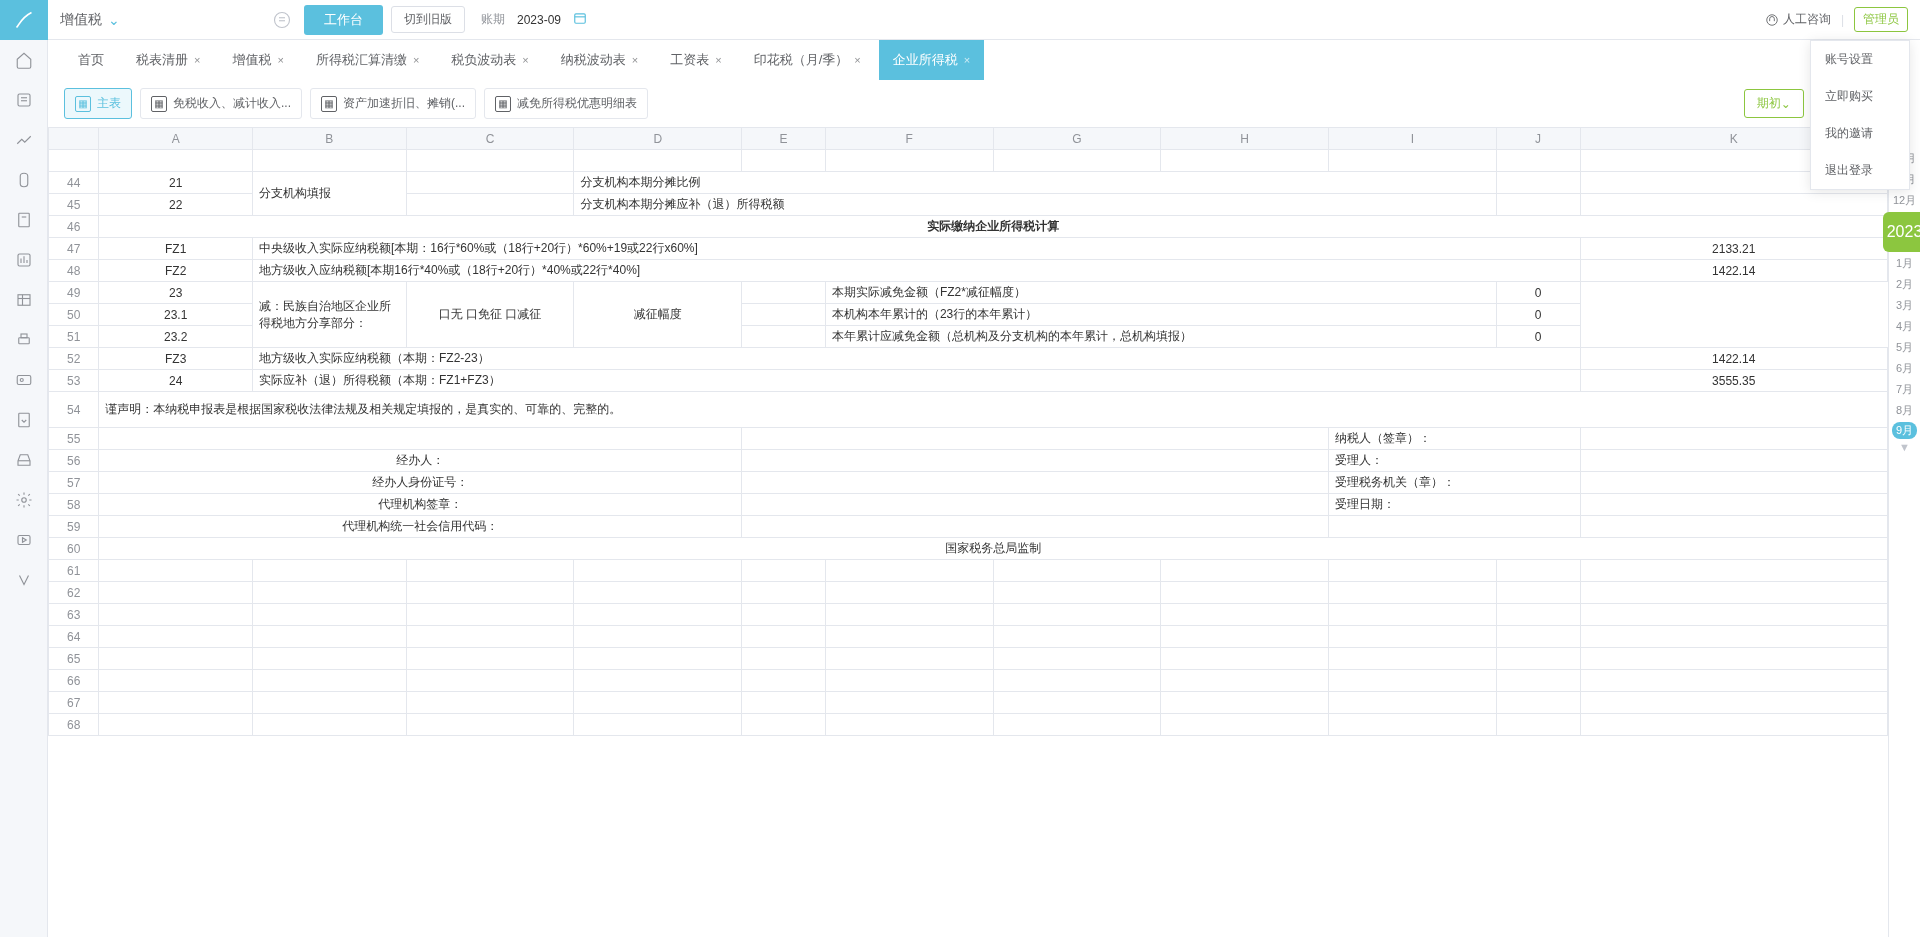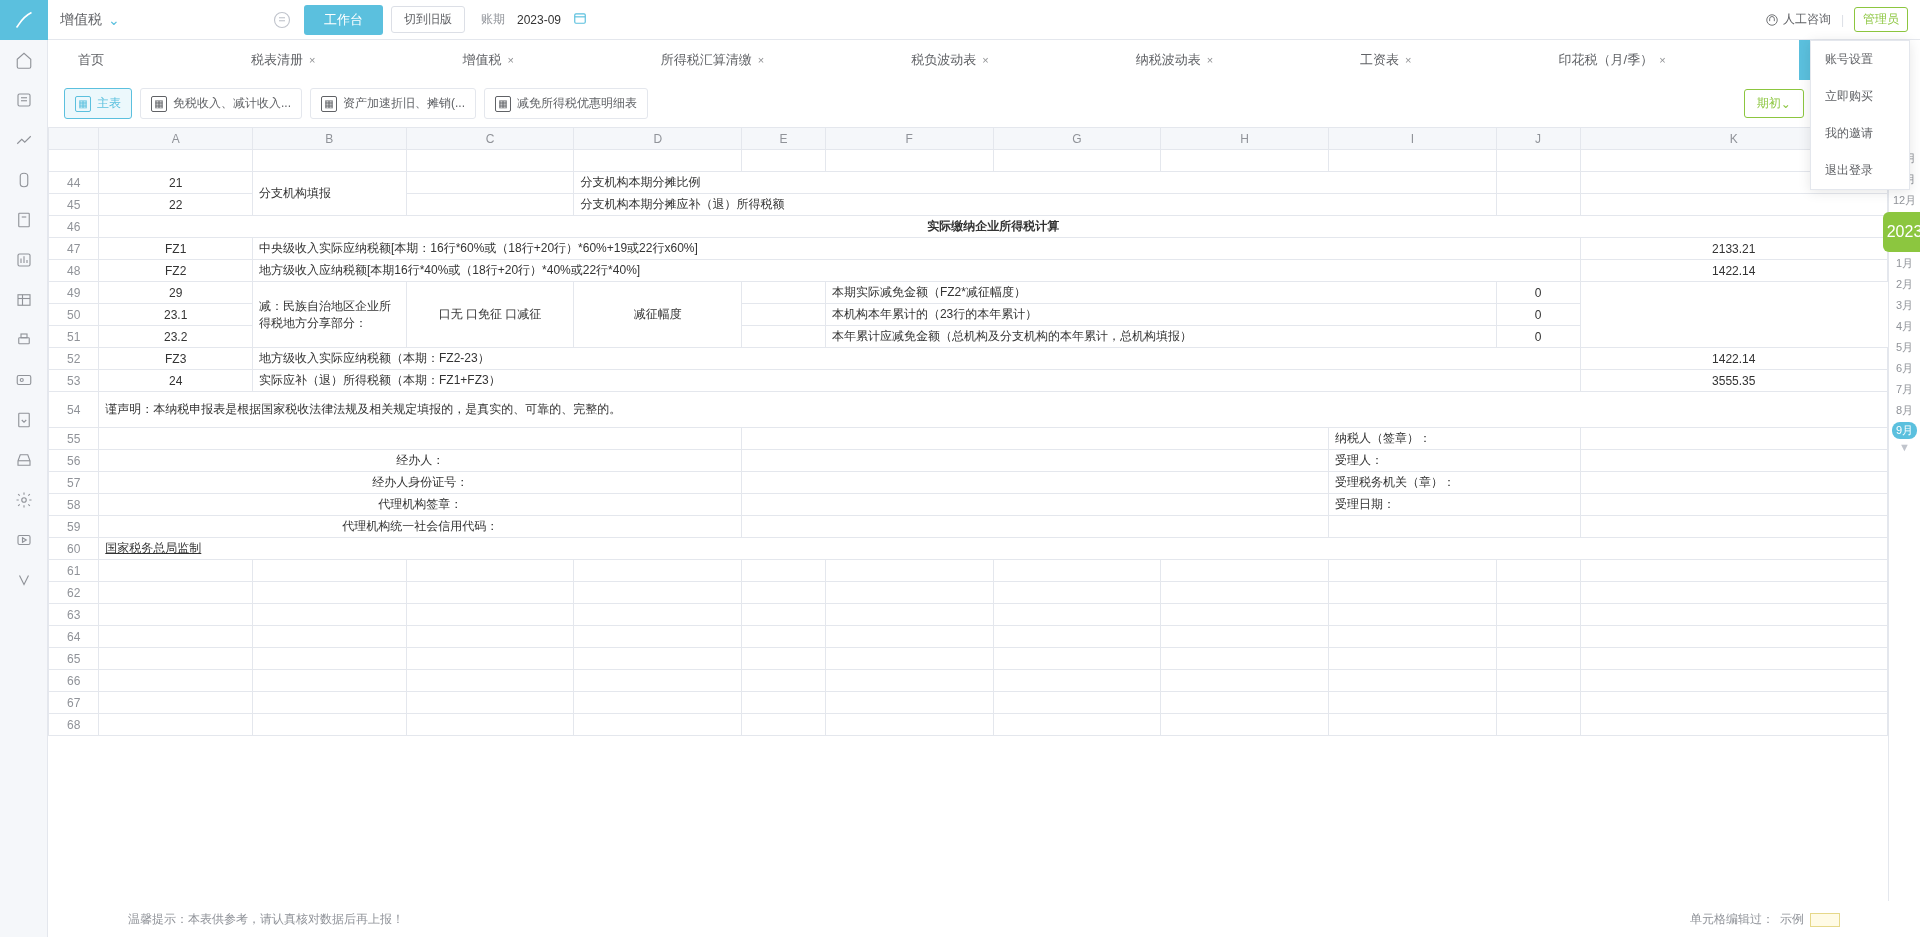--- a/index.html
+++ b/index.html
@@ -21,21 +21,21 @@
 .btn-primary { background: #5bc0de; color: #fff; border: none; padding: 6px 20px; border-radius: 3px; cursor: pointer; font-size: 13px; }
 .btn-outline { background: #fff; border: 1px solid #dcdfe6; padding: 4px 12px; border-radius: 3px; cursor: pointer; font-size: 12px; color: #606266; }
 .period-label { color: #909399; margin-left: 8px; }
 .period-val { color: #333; margin-left: 4px; }
 .spacer { flex: 1; }
 .header-right { display: flex; align-items: center; gap: 10px; }
 .link-btn { display: flex; align-items: center; gap: 4px; color: #606266; cursor: pointer; font-size: 12px; }
 .admin-btn { border: 1px solid #8cc63f; color: #8cc63f; padding: 3px 8px; border-radius: 3px; cursor: pointer; position: relative; }
 
 
-.tabs { height: 40px; display: flex; align-items: center; padding: 0 16px; gap: 4px; justify-content: space-between; }
+.tabs { height: 40px; display: flex; align-items: center; padding: 0 16px; gap: 4px; }
 .tab { padding: 0 14px; height: 40px; display: flex; align-items: center; gap: 6px; color: #606266; cursor: pointer; font-size: 13px; white-space: nowrap; }
 .tab.active { background: #5bc0de; color: #fff; }
 .tab .close { font-size: 11px; opacity: 0.7; }
 
 
 .subtabs-row { display: flex; align-items: center; padding: 8px 16px; gap: 8px; }
 .subtab { display: flex; align-items: center; gap: 6px; padding: 6px 10px; border: 1px solid #e4e7ed; border-radius: 3px; cursor: pointer; background: #fff; font-size: 12px; color: #606266; }
 .subtab.active { border-color: #5bc0de; color: #5bc0de; background: #ecf8fc; }
 .subtab-icon { width: 16px; height: 16px; display: inline-flex; align-items: center; justify-content: center; font-size: 10px; border: 1px solid currentColor; border-radius: 2px; }
 .subtabs-right { margin-left: auto; display: flex; gap: 12px; align-items: center; }
@@ -46,21 +46,21 @@
 
 .sheet-wrap { flex: 1; position: relative; overflow: hidden; display: flex; }
 .sheet { flex: 1; overflow: auto; }
 table.grid { border-collapse: collapse; width: 100%; table-layout: fixed; }
 table.grid th, table.grid td { border: 1px solid #e4e7ed; height: 22px; font-size: 12px; padding: 2px 6px; background: #fff; }
 table.grid th { background: #f5f7fa; color: #909399; font-weight: normal; text-align: center; }
 .corner { background: #f5f7fa; width: 36px; }
 .col-hdr { text-align: center; }
 .row-hdr { background: #f5f7fa; text-align: center; color: #909399; width: 36px; }
 td.c { text-align: center; }
-td.r { text-align: left; padding-right: 10px; text-decoration: underline; }
+td.r { text-align: center; padding-right: 10px; }
 td.section-title { text-align: center; font-weight: bold; }
 
 
 .timeline { width: 32px; background: #fff; border-left: 1px solid #e4e7ed; display: flex; flex-direction: column; align-items: center; padding: 8px 0; gap: 2px; font-size: 11px; color: #909399; }
 .timeline .tl-item { padding: 2px 0; cursor: pointer; }
 .timeline .tl-year { background: #8cc63f; color: #fff; border-radius: 6px; padding: 11px 4px; font-size: 16px; }
 .timeline .tl-active { background: #5bc0de; color: #fff; border-radius: 8px; padding: 1px 4px; }
 .tl-arrow { color: #c0c4cc; cursor: pointer; }
 
 
@@ -365,21 +365,21 @@
                 <td class="c">2133.21</td>
               </tr>
               <tr>
                 <td class="row-hdr">48</td>
                 <td class="c">FZ2</td>
                 <td colspan="9">地方级收入应纳税额[本期16行*40%或（18行+20行）*40%或22行*40%]</td>
                 <td class="c">1422.14</td>
               </tr>
               <tr>
                 <td class="row-hdr">49</td>
-                <td class="c">29</td>
+                <td class="c">23</td>
                 <td colspan="1" rowspan="3">减：民族自治地区企业所得税地方分享部分：</td>
                 <td class="c" colspan="1" rowspan="3">口无 口免征 口减征</td>
                 <td class="c" colspan="1" rowspan="3">减征幅度</td>
                 <td class="c"></td>
                 <td colspan="4">本期实际减免金额（FZ2*减征幅度）</td>
                 <td class="c">0</td>
               </tr>
               <tr>
                 <td class="row-hdr">50</td>
                 <td class="c">23.1</td>
@@ -576,22 +576,14 @@
           <div class="tl-item">4月</div>
           <div class="tl-item">5月</div>
           <div class="tl-item">6月</div>
           <div class="tl-item">7月</div>
           <div class="tl-item">8月</div>
           <div class="tl-item tl-active">9月</div>
           <div class="tl-arrow">▼</div>
         </div>
     </div>
 
-    <div class="footer">
-      <span>温馨提示：本表供参考，请认真核对数据后再上报！</span>
-      <div class="footer-right">
-        <span>单元格编辑过：</span>
-        <span>示例</span>
-        <span class="swatch"></span>
-      </div>
-    </div>
   </div>
 </div>
 
 </body></html>

